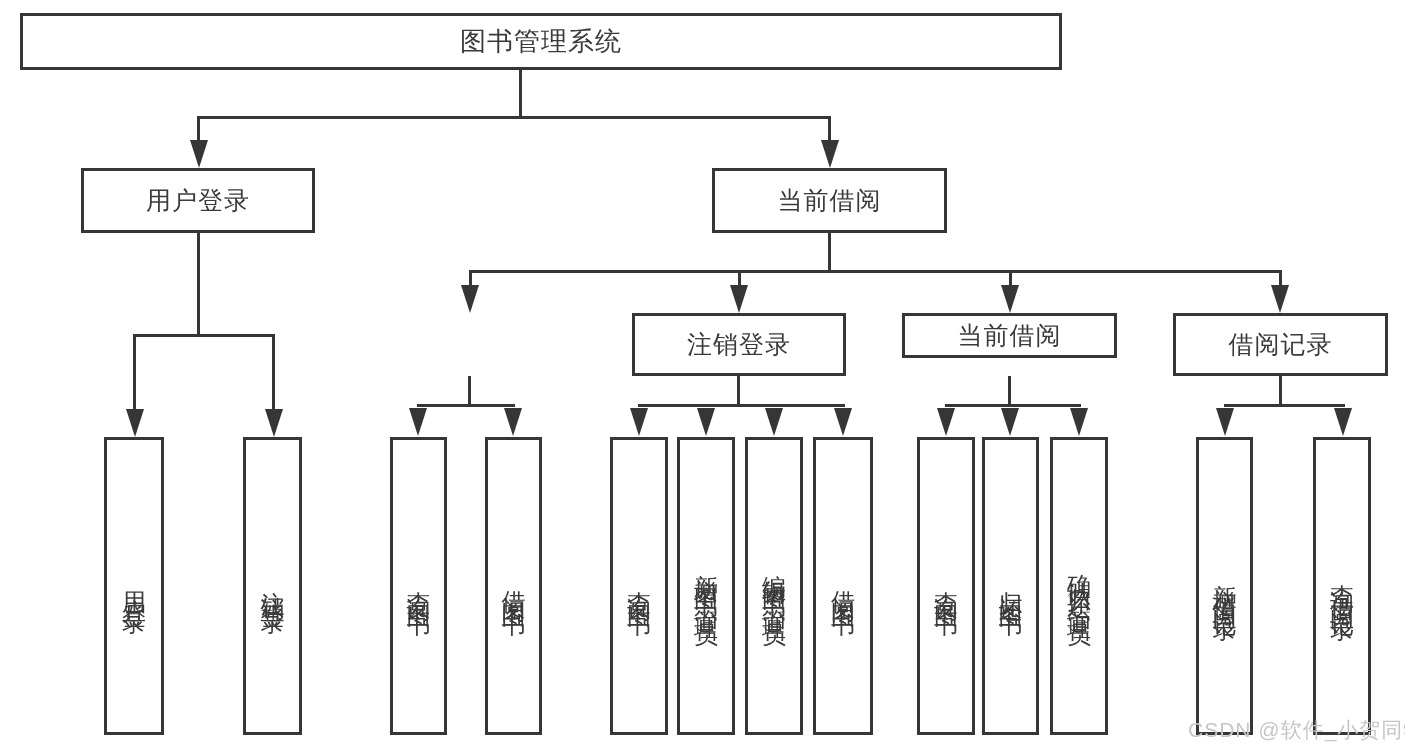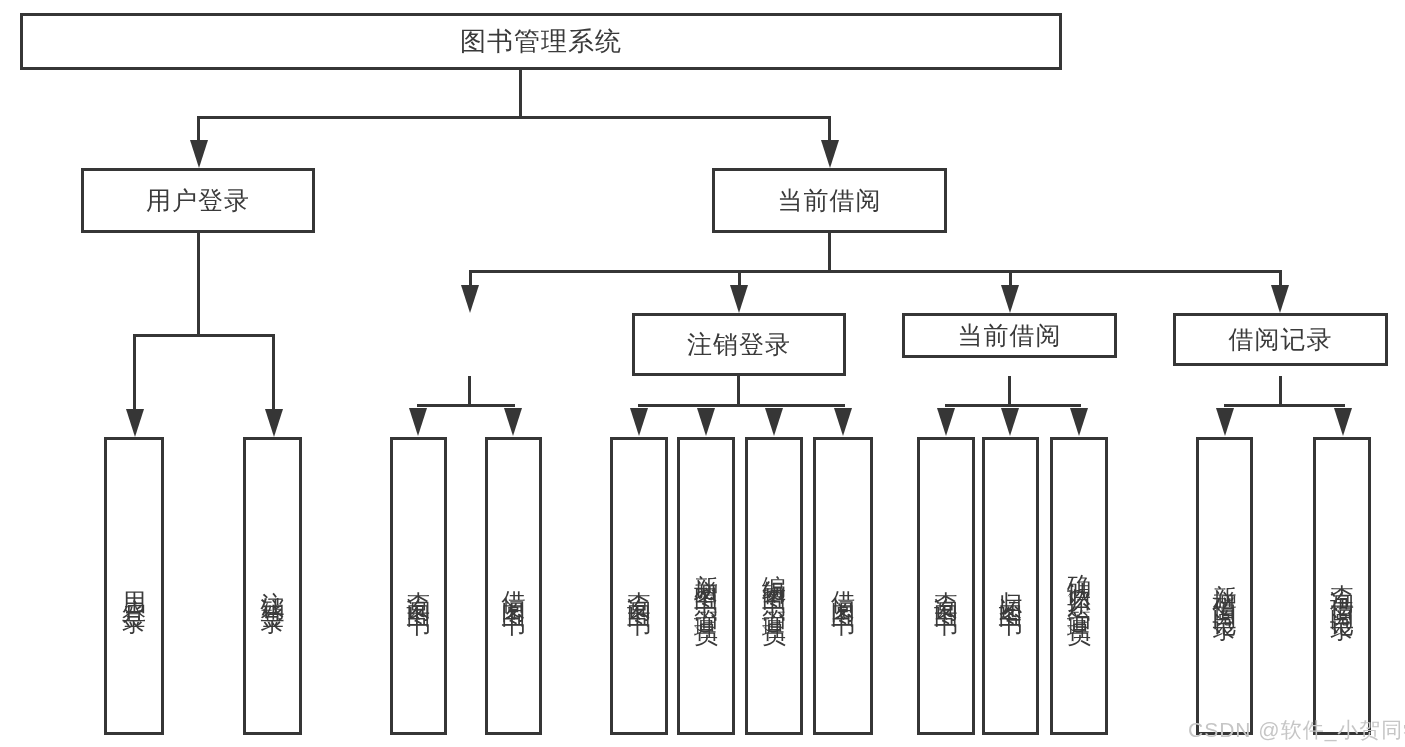--- a/index.html
+++ b/index.html
@@ -71,21 +71,21 @@
   <div class="arr" style="left:1001px;top:285px"></div>
   <div class="line" style="left:1279px;top:270px;width:3px;height:18px"></div>
   <div class="arr" style="left:1271px;top:285px"></div>
 
   <div class="box" style="left:632px;top:313px;width:214px;height:63px">
     <span class="hlabel">注销登录</span>
   </div>
   <div class="box" style="left:902px;top:313px;width:215px;height:45px">
     <span class="hlabel">当前借阅</span>
   </div>
-  <div class="box" style="left:1173px;top:313px;width:215px;height:53px">
+  <div class="box" style="left:1173px;top:313px;width:215px;height:63px">
     <span class="hlabel">借阅记录</span>
   </div>
 
   <div class="line" style="left:468px;top:376px;width:3px;height:31px"></div>
   <div class="line" style="left:417px;top:404px;width:98px;height:3px"></div>
   <div class="arr" style="left:409px;top:408px"></div>
   <div class="arr" style="left:504px;top:408px"></div>
 
   <div class="line" style="left:737px;top:376px;width:3px;height:31px"></div>
   <div class="line" style="left:638px;top:404px;width:207px;height:3px"></div>

